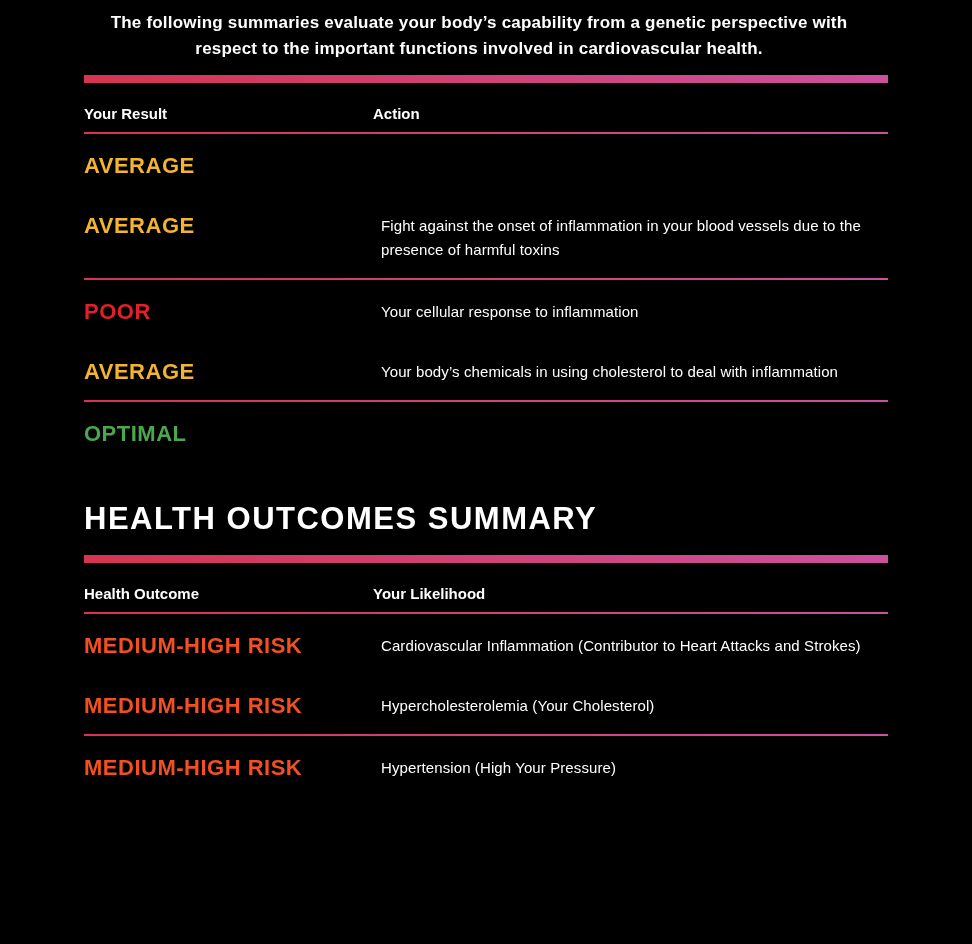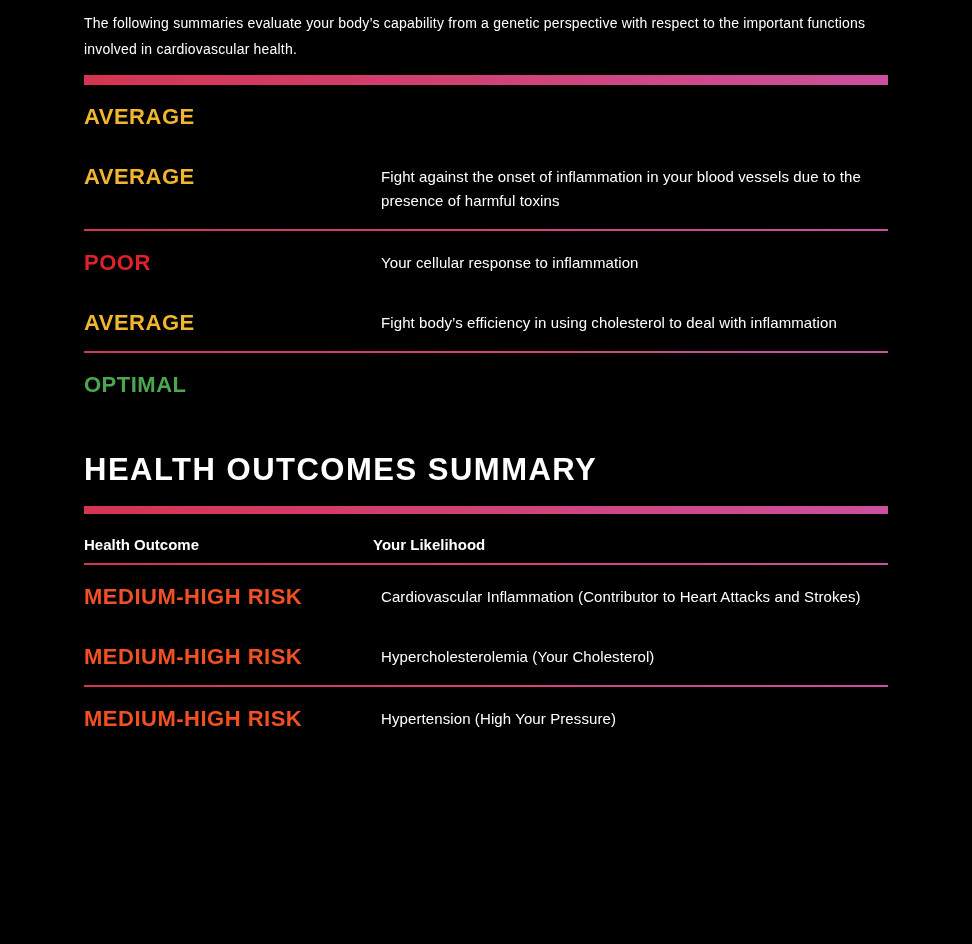--- a/index.html
+++ b/index.html
@@ -18,25 +18,26 @@
     width:972px;height:944px;
     font-family:"Liberation Sans","DejaVu Sans",sans-serif;
     color:var(--c-text);
     overflow:hidden;
   }
   .page{
     width:972px;height:944px;
     padding:10px 84px 20px 84px;
   }
   .intro{
-    font-size:14px;
-    font-weight:400;
+    font-size:17px;
+    font-weight:700;
     line-height:26px;
     letter-spacing:0.2px;
     max-width:790px;
+    text-align:center;
   }
   .bar{
     height:8px;
     margin-top:13px;
     background:linear-gradient(90deg,var(--grad-start),var(--grad-end));
   }
   .grid-row{
     display:grid;
     grid-template-columns:289px 1fr;
     align-items:start;
@@ -87,39 +88,43 @@
 </head>
 <body>
 
 <div class="page">
 
   <p class="intro">The following summaries evaluate your body’s capability from a genetic perspective with respect to the important functions involved in cardiovascular health.</p>
 
   <div class="bar"></div>
 
   <div>
+    <div class="grid-row thead">
+      <div class="th">Your Result</div>
+      <div class="th">Action</div>
+    </div>
     <div class="divider"></div>
     <div id="capability-body">
   <div class="grid-row data-row">
     <div class="cell-label level-average">AVERAGE</div>
   </div>
 
   <div class="grid-row data-row">
     <div class="cell-label level-average">AVERAGE</div>
     <div class="cell-text">Fight against the onset of inflammation in your blood vessels due to the presence of harmful toxins</div>
   </div>
 <div class="divider"></div>
   <div class="grid-row data-row">
     <div class="cell-label level-poor">POOR</div>
     <div class="cell-text">Your cellular response to inflammation</div>
   </div>
 
   <div class="grid-row data-row">
     <div class="cell-label level-average">AVERAGE</div>
-    <div class="cell-text">Fight body’s efficiency in using cholesterol to deal with inflammation</div>
+    <div class="cell-text">Your body’s chemicals in using cholesterol to deal with inflammation</div>
   </div>
 <div class="divider"></div>
   <div class="grid-row data-row">
     <div class="cell-label level-optimal">OPTIMAL</div>
   </div>
 </div>
   </div>
 
   <h2 class="section-heading">HEALTH OUTCOMES SUMMARY</h2>
 

